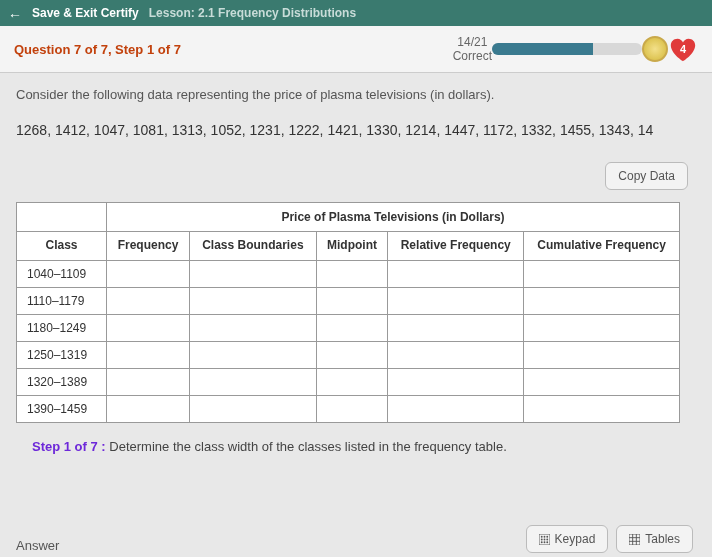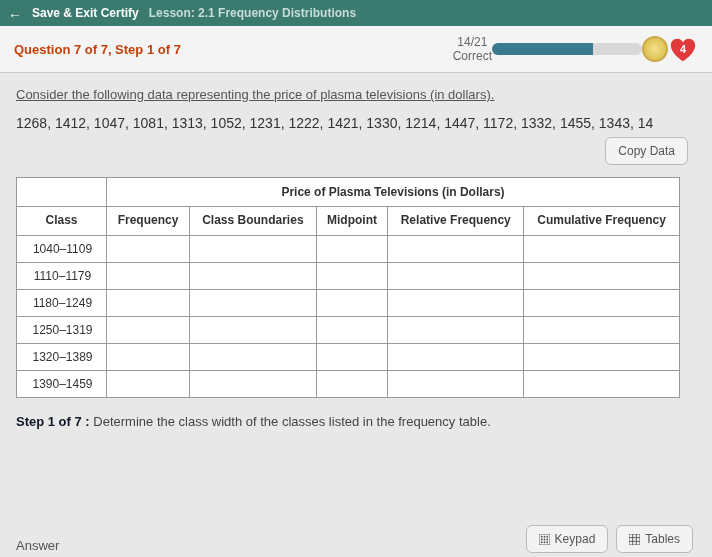--- a/index.html
+++ b/index.html
@@ -43,41 +43,41 @@
 .coin {
   width: 26px; height: 26px; border-radius: 50%; background: radial-gradient(circle,#f3e08a,#d4b83a);
   border: 2px solid #c9a94b;
 }
 .heart {
   width: 30px; height: 30px; position: relative; display: flex; align-items: center; justify-content: center;
 }
 .heart svg { width: 30px; height: 30px; }
 .heart-count { position: absolute; color: #fff; font-size: 11px; font-weight: bold; }
 .content { padding: 14px 16px 0 16px; }
-.prompt { color: #555; margin-bottom: 13px; text-decoration: underline; }
-.data-list { color: #333; font-size: 14px; margin-bottom: 6px; white-space: nowrap; overflow: hidden; }
+.prompt { color: #555; margin-bottom: 20px; }
+.data-list { color: #333; font-size: 14px; margin-bottom: 24px; white-space: nowrap; overflow: hidden; }
 .copy-row { display: flex; justify-content: flex-end; margin-bottom: 12px; padding-right: 8px;}
 .btn {
   background: #f3f3f3; border: 1px solid #bbb; color: #555; padding: 6px 12px;
   font-size: 12px; cursor: pointer; border-radius: 6px;
   display: inline-flex; align-items: center; gap: 5px;
 }
 table {
   border-collapse: collapse; width: 664px; background: #fff;
 }
 th, td {
   border: 1px solid #999; padding: 6px 8px; font-size: 12px; text-align: center;
   color: #333;
 }
 .title-row th { font-weight: bold; padding: 7px; }
 .header-cells th { font-weight: bold; line-height: 1.3; }
 tbody td { height: 26px; text-align: left; padding-left: 10px;}
-tbody td:first-child { width: 90px; text-align: center; }
+tbody td:first-child { width: 90px; }
 .step-line { margin-top: 16px; color: #444; }
-.step-line b { color: #0f172a; }
+.step-line b { color: #6d28d9; margin-left: 16px; }
 .footer {
   position: absolute; bottom: 0; left: 0; right: 3px;
   padding: 8px 16px 4px 16px; display: flex; align-items: flex-end;
   border-top: 1px solid #ddd0; 
 }
 .answer-label { color: #555; font-size: 13px; flex: 1; }
 .footer-btns { display: flex; gap: 8px; }
 .icon-grid { display: inline-block; width: 11px; height: 11px; }
 </style>
 </head>

